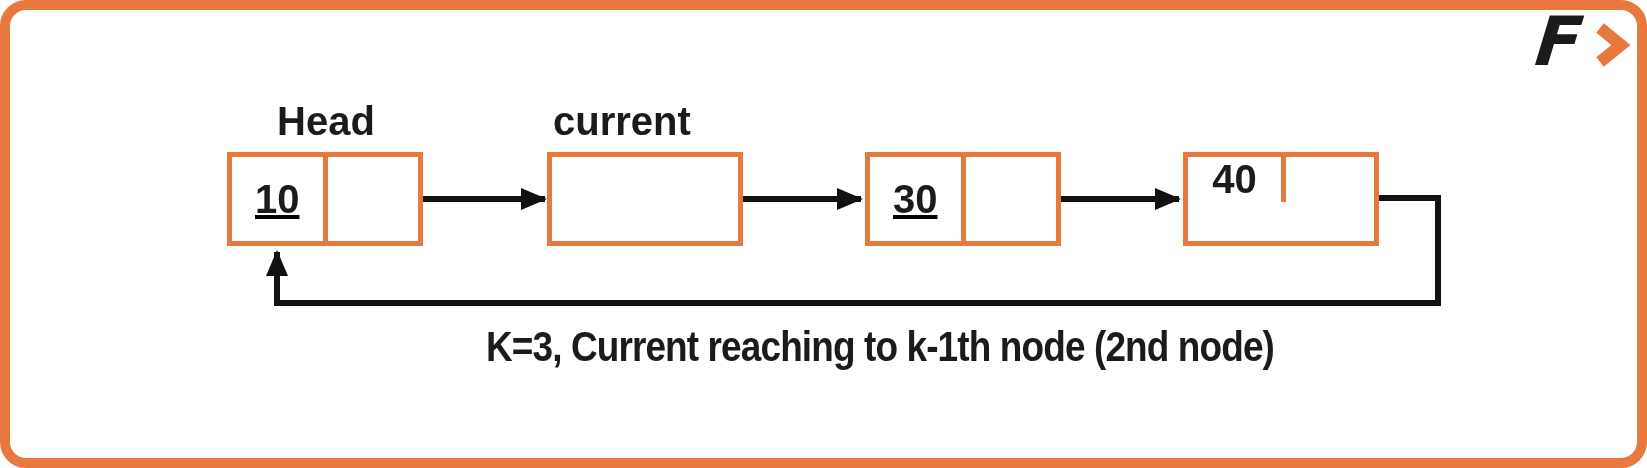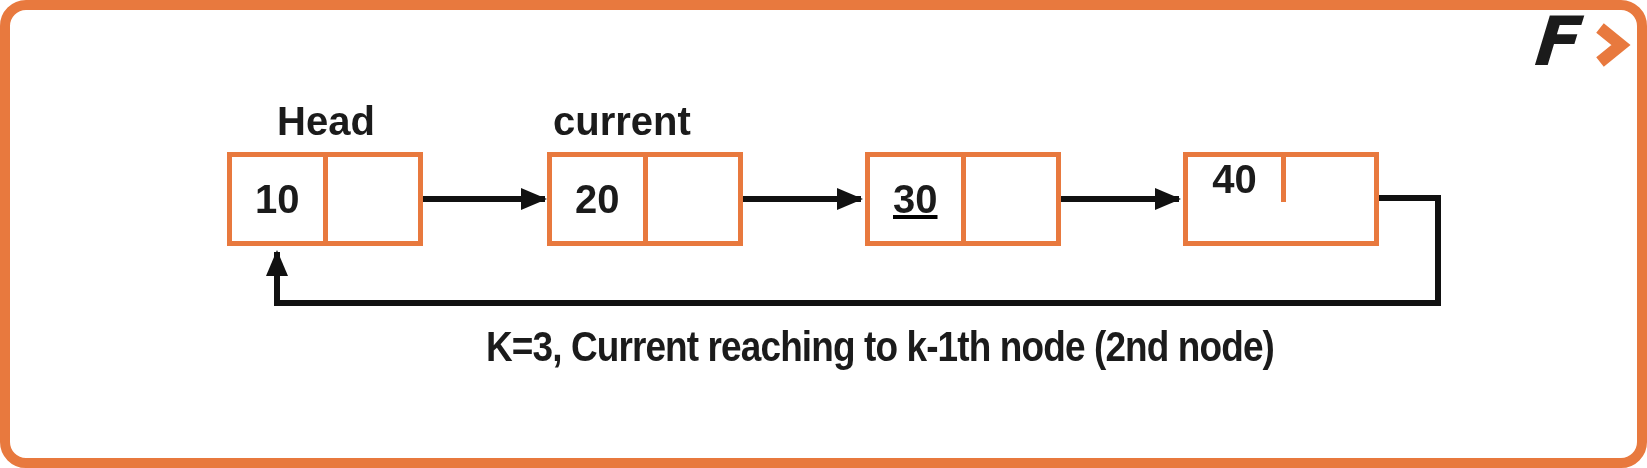--- a/index.html
+++ b/index.html
@@ -115,26 +115,25 @@
     </defs>
     <path d="M404,199 L545,199" stroke="#111111" stroke-width="6" fill="none" marker-end="url(#ah)"></path>
     <path d="M725,199 L861,199" stroke="#111111" stroke-width="6" fill="none" marker-end="url(#ah)"></path>
     <path d="M1045,199 L1179,199" stroke="#111111" stroke-width="6" fill="none" marker-end="url(#ah)"></path>
     <path d="M1376,198 L1438,198 L1438,303 L277,303 L277,252" stroke="#111111" stroke-width="6" fill="none" stroke-linejoin="miter" marker-end="url(#ah)"></path>
   </svg>
 
   <div class="pointer-label" style="left:237px;margin-left:40px;">Head</div>
   <div class="pointer-label" style="left:553px;">current</div>
 
-  <div class="node" style="left:227px;">
+  <div class="node" style="left:227px;text-decoration:underline;">
     <div class="cell-data">10</div>
     <div class="cell-next"></div>
   </div>
   <div class="node" style="left:547px;">
-    <div class="cell-data">20</div>
     <div class="cell-next"></div>
   </div>
   <div class="node" style="left:865px;text-decoration:underline;">
     <div class="cell-data">30</div>
     <div class="cell-next"></div>
   </div>
   <div class="node" style="left:1183px;flex-direction:column;">
     <div class="cell-data">40</div>
     <div class="cell-next"></div>
   </div>

